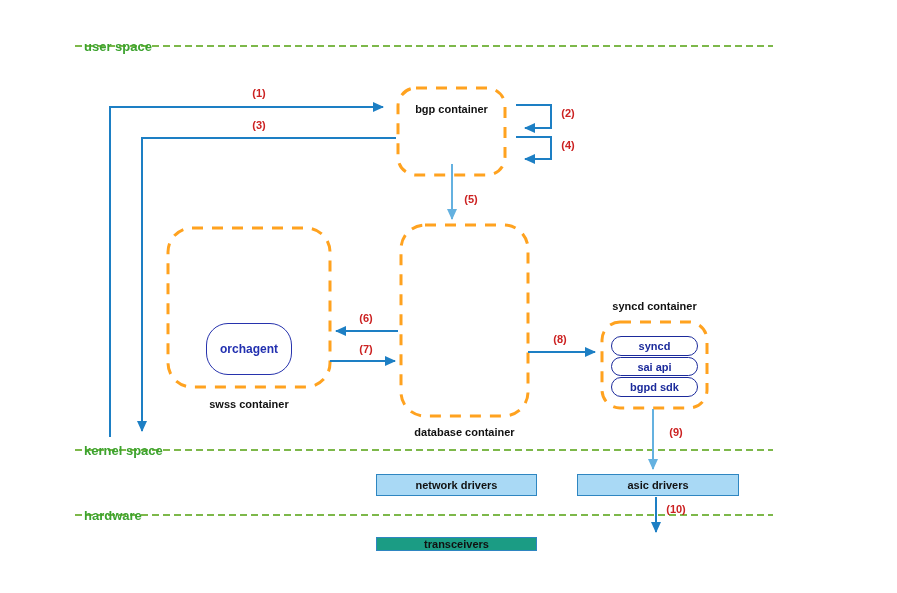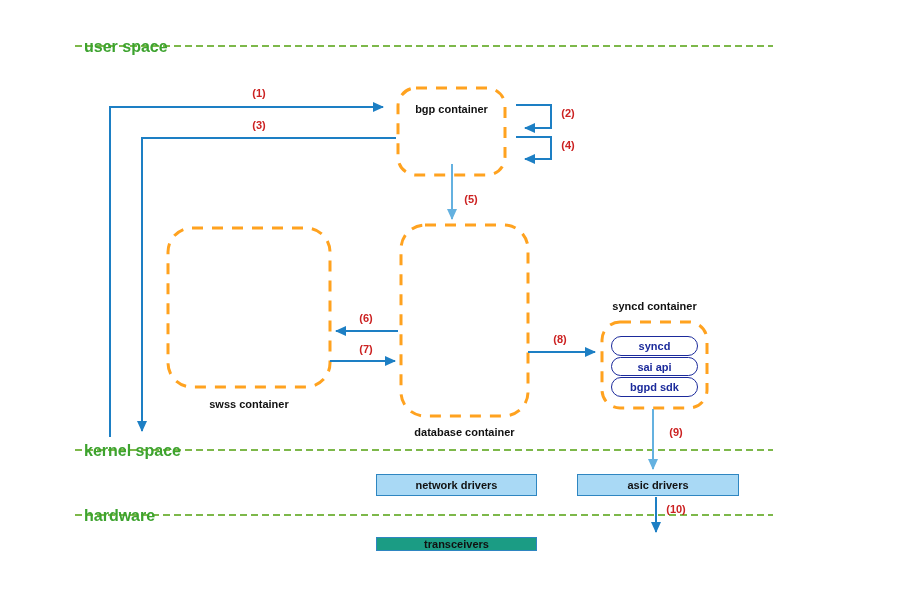--- a/index.html
+++ b/index.html
@@ -1,21 +1,21 @@
 <!DOCTYPE html>
 <html><head>
 <meta charset="utf-8">
 <style>
   html,body{margin:0;padding:0;background:#fff;}
   .canvas{position:relative;width:897px;height:593px;background:#ffffff;
           font-family:"Liberation Sans",sans-serif;overflow:hidden;}
   .abs{position:absolute;}
   svg.wires{position:absolute;left:0;top:0;}
   .ctitle{position:absolute;font-size:11px;font-weight:700;color:#111;text-align:center;line-height:13px;}
-  .regionlbl{position:absolute;font-size:16px;font-weight:700;color:#3da32f;line-height:12px;}
+  .regionlbl{position:absolute;font-size:13px;font-weight:700;color:#3da32f;line-height:12px;}
   .flowlbl{position:absolute;font-size:11px;font-weight:700;color:#cc2222;text-align:center;width:24px;line-height:12px;}
   .pill{position:absolute;background:#fff;border:1.6px solid #1b2a9b;border-radius:999px;
         color:#1b2a9b;font-size:11px;font-weight:700;display:flex;align-items:center;justify-content:center;
         box-sizing:border-box;}
   .orch{position:absolute;background:#fff;border:1.6px solid #2733ad;border-radius:22px;
         color:#2230b0;font-size:12px;font-weight:700;display:flex;align-items:center;justify-content:center;box-sizing:border-box;}
   .bigcyl{position:absolute;background:#2e3192;border-radius:52px 52px 46px 46px / 46px 46px 40px 40px;}
   .topell{position:absolute;background:#ffffff;border-radius:50%;}
   .smcyl{position:absolute;}
   .smcyl .cap{position:absolute;left:0;right:0;top:0;height:10px;background:#b7df9f;border:1.3px solid #222e22;border-radius:50%;box-sizing:border-box;}
@@ -73,20 +73,23 @@
   <div class="flowlbl" style="left:556px;top:139px;">(4)</div>
   <div class="flowlbl" style="left:459px;top:193px;">(5)</div>
   <div class="flowlbl" style="left:354px;top:312px;">(6)</div>
   <div class="flowlbl" style="left:354px;top:343px;">(7)</div>
   <div class="flowlbl" style="left:548px;top:333px;">(8)</div>
   <div class="flowlbl" style="left:664px;top:426px;">(9)</div>
   <div class="flowlbl" style="left:660px;top:503px;width:32px;">(10)</div>
 
   <div class="ctitle" style="left:398px;top:64px;width:107px;margin-top:39px;">bgp container</div>
 
+  <div class="abs" style="left:168px;top:228px;width:162px;height:159px;">
+    <div class="orch" style="left:38px;top:95px;width:86px;height:52px;">orchagent</div>
+  </div>
   <div class="ctitle" style="left:168px;top:398px;width:162px;">swss container</div>
 
   <div class="ctitle" style="left:398px;top:426px;width:133px;">database container</div>
 
   <div class="ctitle" style="left:602px;top:300px;width:105px;">syncd container</div>
   <div class="abs" style="left:602px;top:322px;width:105px;height:86px;">
     <div class="pill" style="left:9px;top:14px;width:87px;height:20px;">syncd</div>
     <div class="pill" style="left:9px;top:35px;width:87px;height:19px;">sai api</div>
     <div class="pill" style="left:9px;top:55px;width:87px;height:20px;">bgpd sdk</div>
   </div>

